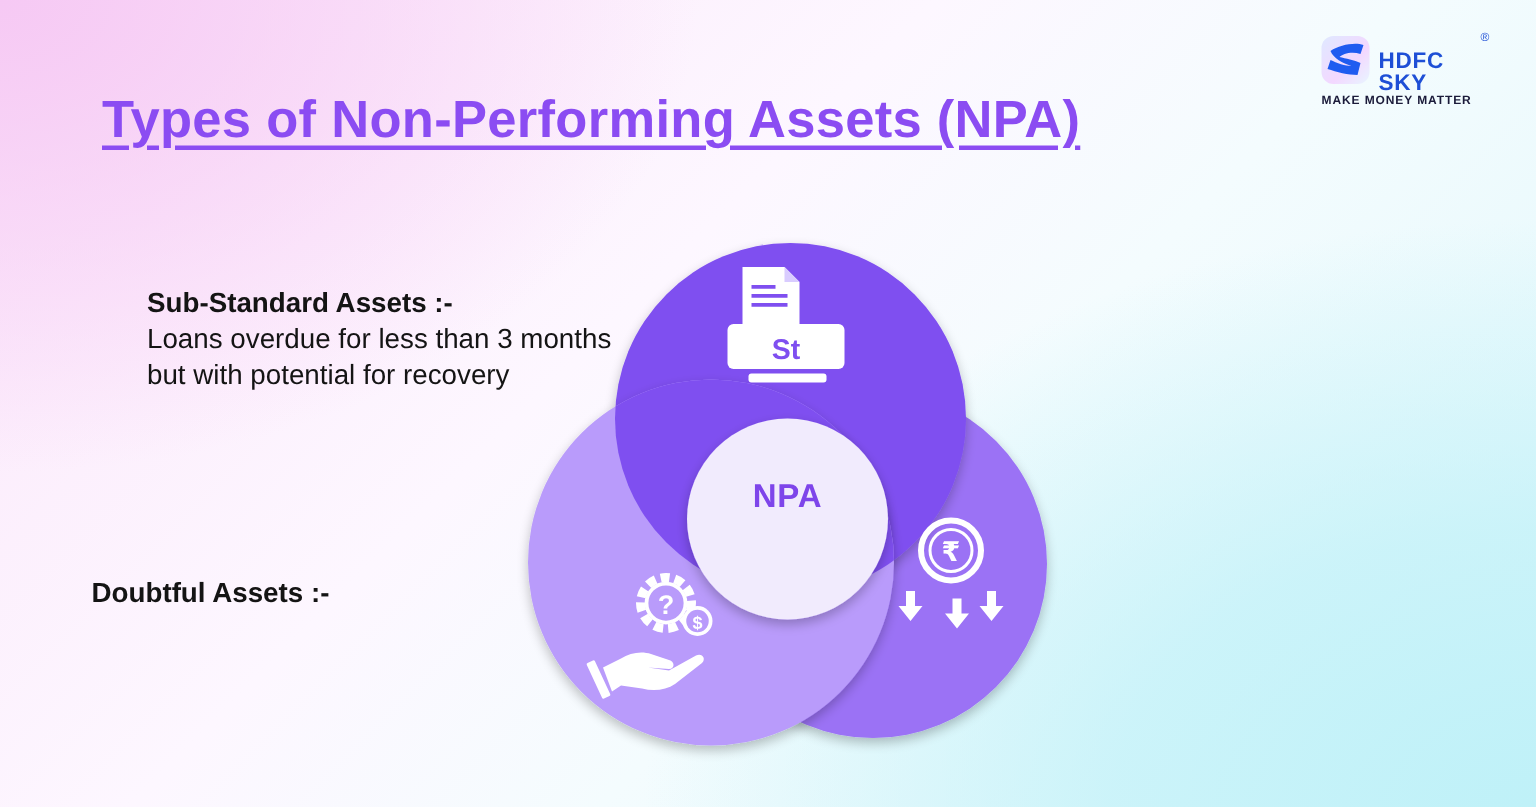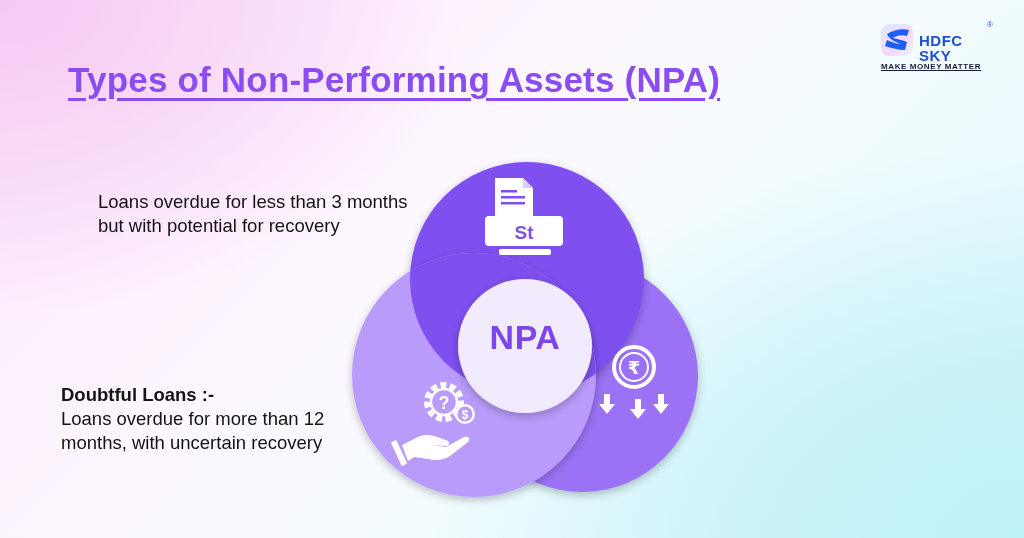--- a/index.html
+++ b/index.html
@@ -11,36 +11,36 @@
       radial-gradient(ellipse 700px 460px at 100% 100%, #bff1f8 0%, rgba(191,241,248,0.7) 40%, rgba(255,255,255,0) 85%),
       linear-gradient(135deg, #fbe6fa 0%, #fdf7ff 40%, #f4fcfe 60%, #dff7fb 100%);
   }
   .logo { position: absolute; left: 881px; top: 22px; width: 130px; height: 55px; }
   .logo-mark { position: absolute; left: 0; top: 2px; width: 32px; height: 32px; border-radius: 8px;
     background: linear-gradient(135deg, #dfe9ff 0%, #f3d8ff 60%, #e8f6ff 100%); overflow: hidden; }
   .logo-text { position: absolute; left: 38px; top: 1px; color: #1e4fd6; font-weight: 700;
     font-size: 15px; line-height: 15px; letter-spacing: 0.5px; margin-top: 10px; }
   .logo-reg { position: absolute; left: 106px; top: -2px; font-size: 8px; color: #1e4fd6; }
   .tagline { position: absolute; left: 0; top: 40px; font-size: 8px; font-weight: 700;
-    color: #1b1b3a; letter-spacing: 0.6px; white-space: nowrap; text-decoration: underline; }
+    color: #1b1b3a; letter-spacing: 0.6px; white-space: nowrap; }
 
   .title { position: absolute; left: 38px; top: 60px; font-size: 35px; font-weight: 700;
     color: #8b4cf2; letter-spacing: 0.2px; white-space: nowrap;
     text-decoration: underline; text-decoration-thickness: 3px; text-underline-offset: 6px; margin-left: 30px; }
 
   .desc { position: absolute; color: #141414; font-size: 18.5px; line-height: 24px; }
   .desc .head { font-weight: 700; display: block; }
   .desc .body { display: block; }
   #desc-sub { left: 98px; top: 190px; width: 320px; }
   #desc-doubtful { left: 61px; top: 383px; width: 300px; }
   #desc-loss { left: 740px; top: 325px; width: 260px; }
 
   .venn { position: absolute; left: 0; top: 0; width: 1024px; height: 538px; pointer-events: none; }
   .npa-label { position: absolute; left: 462px; top: 318px; width: 126px; text-align: center;
-    font-size: 34px; font-weight: 700; color: #7e45ea; letter-spacing: 0.5px; }
+    font-size: 22px; font-weight: 700; color: #7e45ea; letter-spacing: 0.5px; }
 </style>
 </head>
 <body>
 
 <div class="logo">
   <div class="logo-mark">
     <svg width="32" height="32" viewBox="0 0 32 32">
       <path d="M6 10 C12 6, 22 4, 28 6 L26 12 C20 10, 14 12, 12 14 C16 15, 22 16, 26 18 L24 26 C18 26, 10 24, 4 22 L6 16 C10 18, 16 20, 20 20 C14 18, 8 15, 6 10 Z" fill="#1f5cf0"></path>
     </svg>
   </div>
@@ -112,22 +112,22 @@
     <text x="634" y="374" text-anchor="middle" font-family="DejaVu Sans, sans-serif" font-weight="700" font-size="18" fill="#fff">₹</text>
     <path d="M604 394 h6 v10 h5 l-8 10 l-8 -10 h5 z"></path>
     <path d="M635 399 h6 v10 h5 l-8 10 l-8 -10 h5 z"></path>
     <path d="M658 394 h6 v10 h5 l-8 10 l-8 -10 h5 z"></path>
   </g>
 </svg>
 
 <div class="npa-label">NPA</div>
 
 <div class="desc" id="desc-sub">
+  <span class="head">Sub-Standard Assets :-</span>
   <span class="body">Loans overdue for less than 3 months but with potential for recovery</span>
 </div>
 
 <div class="desc" id="desc-doubtful">
-  <span class="head">Doubtful Loans :-</span>
-  <span class="body">Loans overdue for more than 12 months, with uncertain recovery</span>
+  <span class="head">Doubtful Assets :-</span>
 </div>
 
 <div class="desc" id="desc-loss">
 </div>
 
 </body></html>

